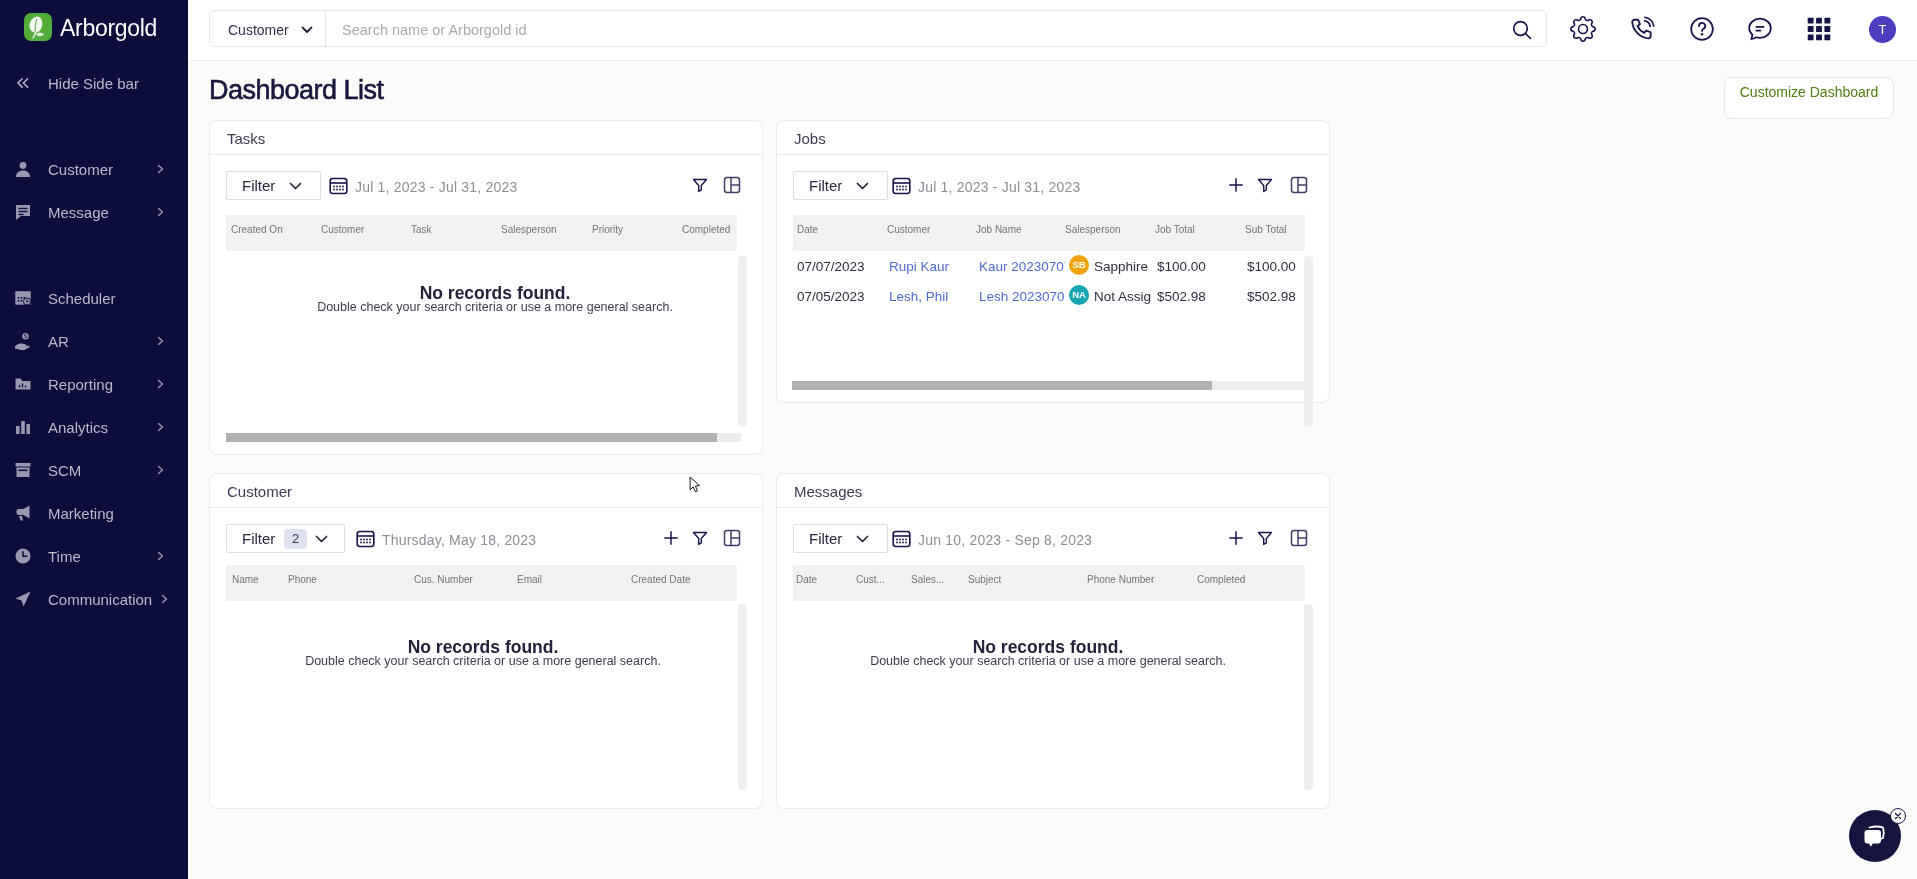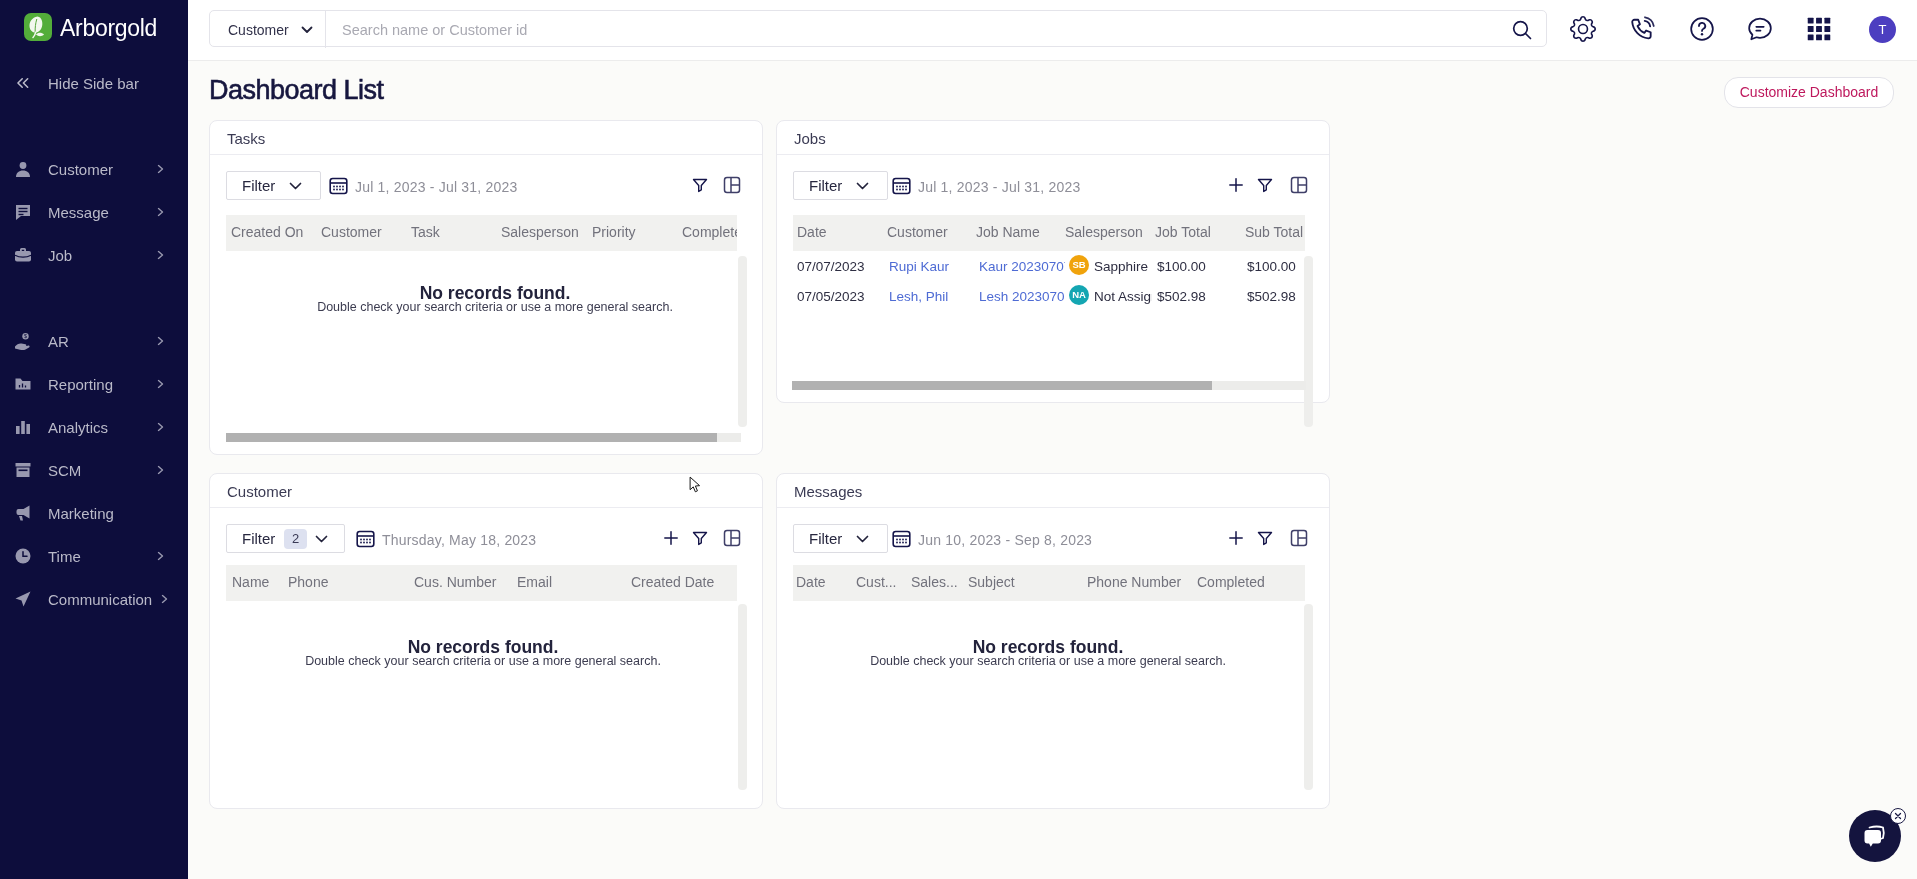--- a/index.html
+++ b/index.html
@@ -17,33 +17,33 @@
 #searchbox { position:absolute; left:21px; top:10px; width:1338px; height:37px; border:1px solid #e4e4ea; border-radius:5px; background:#fff; }
 #searchbox .seltext { position:absolute; left:18px; top:11px; font-size:14px; color:#31314a; }
 #searchbox .selchev { position:absolute; left:91px; top:15px; }
 #searchbox .divider { position:absolute; left:115px; top:0; width:1px; height:37px; background:#e4e4ea; }
 #searchbox .ph { position:absolute; left:132px; top:11px; font-size:14.5px; color:#a9a9b2; }
 .topicon { position:absolute; top:16px; width:26px; height:26px; }
 #avatar { position:absolute; left:1681px; top:16px; width:27px; height:27px; border-radius:50%; background:#4c3ec0; color:#fff; font-size:13px; text-align:center; line-height:27px; }
 
 #main { position:absolute; left:188px; top:61px; width:1729px; height:818px; }
 h1 { position:absolute; left:21px; top:14px; font-size:27px; font-weight:400; -webkit-text-stroke:0.6px #17173f; color:#17173f; letter-spacing:-0.5px; }
-#custbtn { position:absolute; left:1536px; top:16px; width:170px; height:31px; background:#fff; border:1px solid #e3e3e9; border-radius:14px; font-size:14px; color:#be185d; text-align:center; line-height:29px; }
+#custbtn { position:absolute; left:1536px; top:16px; width:170px; height:42px; background:#fff; border:1px solid #e3e3e9; border-radius:8px; font-size:14px; color:#4d7c0f; text-align:center; line-height:29px; }
 
 .card { position:absolute; width:554px; background:#fff; border:1px solid #e9e9ee; border-radius:8px; }
 .card .chead { position:absolute; left:0; top:0; right:0; height:34px; border-bottom:1px solid #ececf1; font-size:15px; color:#3b3b54; }
 .card .chead span { position:absolute; left:17px; top:9px; }
 .filterbtn { position:absolute; left:16px; top:50px; height:29px; border:1px solid #dcdce2; border-radius:2px; background:#fff; font-size:15px; color:#27273f; }
 .filterbtn .ft { position:absolute; left:15px; top:5px; }
 .fbadge { position:absolute; left:57px; top:4px; width:23px; height:20px; background:#dde1f0; border-radius:4px; font-size:13px; color:#3a3a55; text-align:center; line-height:20px; }
 .calico { position:absolute; top:55px; width:19px; height:19px; }
 .datetxt { position:absolute; top:58px; font-size:14px; color:#8e8e98; letter-spacing:0.2px; }
 .rowicon { position:absolute; top:54px; width:20px; height:20px; }
 .thead { position:absolute; left:16px; top:94px; height:36px; background:#f1f1ef; overflow:hidden; }
-.thead div { position:absolute; top:9px; font-size:14px; color:#72727c; white-space:nowrap; }
+.thead div { position:absolute; top:9px; font-size:10px; color:#72727c; white-space:nowrap; }
 .norec { position:absolute; text-align:center; }
 .norec .b { font-size:17.5px; font-weight:700; color:#23233c; }
 .norec .s { font-size:12.5px; color:#3c3c50; margin-top:-4px; }
 .vscroll { position:absolute; width:9px; background:#eeeeec; border-radius:4px; }
 
 .hscroll { position:absolute; left:16px; bottom:12px; height:9px; background:#ececea; }
 .hscroll .hthumb { position:absolute; left:0; top:0; height:9px; background:#b1b1b1; }
 .jrow { position:absolute; font-size:13.5px; color:#2e2e42; white-space:nowrap; }
 .jrow a { color:#4e6bd4; text-decoration:none; }
 .avat { position:absolute; width:20px; height:20px; border-radius:50%; color:#fff; font-size:9.5px; font-weight:700; text-align:center; line-height:20px; }
@@ -85,32 +85,38 @@
           <line x1="4.5" y1="5.5" x2="13.5" y2="5.5"></line>
           <line x1="4.5" y1="8.5" x2="13.5" y2="8.5"></line>
           <line x1="4.5" y1="11.5" x2="9.5" y2="11.5"></line>
         </g>
       </svg>
     <span class="lbl">Message</span>
     <svg class="chev" viewBox="0 0 9 9">
         <path d="M2.5 1 L6.5 4.5 L2.5 8" fill="none" stroke="#9898af" stroke-width="1.4" stroke-linecap="round" stroke-linejoin="round"></path>
       </svg>
   </div>
-  <div class="navitem" style="top:233px;">
-    <svg class="icon" viewBox="0 0 18 18">
-        <g fill="#9898af">
-          <rect x="1" y="5" width="16" height="10.5" rx="2"></rect>
-          <path d="M6 5 V3.5 a1.5 1.5 0 0 1 1.5 -1.5 h3 a1.5 1.5 0 0 1 1.5 1.5 V5 h-1.8 V3.8 h-2.4 V5 z"></path>
-        </g>
-        <path d="M1 9.2 c2.5 1.4 5 2 8 2 s5.5 -0.6 8 -2" fill="none" stroke="#0d0d3c" stroke-width="1.2"></path>
-      </svg>
-    <span class="lbl">Job</span>
-    <svg class="chev" viewBox="0 0 9 9">
-        <path d="M2.5 1 L6.5 4.5 L2.5 8" fill="none" stroke="#9898af" stroke-width="1.4" stroke-linecap="round" stroke-linejoin="round"></path>
-      </svg>
+  <div class="navitem" style="top:276px;">
+    <svg class="icon" viewBox="0 0 18 18">
+        <g fill="#9898af">
+          <path d="M1.5 2.5 h15 v13 h-15 z M1.5 6 h15"></path>
+        </g>
+        <rect x="1.5" y="2.5" width="15" height="3.5" fill="#9898af"></rect>
+        <rect x="1.5" y="6" width="15" height="9.5" fill="#9898af" opacity="0.85"></rect>
+        <g fill="#0d0d3c">
+          <rect x="3.6" y="8" width="1.7" height="1.7"></rect>
+          <rect x="6.6" y="8" width="1.7" height="1.7"></rect>
+          <rect x="9.6" y="8" width="1.7" height="1.7"></rect>
+          <rect x="3.6" y="11" width="1.7" height="1.7"></rect>
+          <rect x="6.6" y="11" width="1.7" height="1.7"></rect>
+        </g>
+        <circle cx="13" cy="12.5" r="3.6" fill="#9898af" stroke="#0d0d3c" stroke-width="1"></circle>
+        <path d="M13 10.8 v1.9 h1.6" fill="none" stroke="#0d0d3c" stroke-width="1.1"></path>
+      </svg>
+    <span class="lbl">Scheduler</span>
   </div>
   <div class="navitem" style="top:319px;">
     <svg class="icon" viewBox="0 0 18 18">
         <g fill="#9898af">
           <circle cx="11.5" cy="4.2" r="3.2"></circle>
           <path d="M1 14.5 c2 -2.5 4 -3.3 6.5 -3 l4 0.8 c1.2 0.3 1.2 1.8 0 2 l-4.2 0.4 6.5 -1 c1.5 -0.4 2.5 0.8 1.2 1.8 l-3.5 2 c-1.5 0.8 -3.5 0.9 -5.5 0.3 L1 16.5 z"></path>
         </g>
         <text x="11.5" y="6" font-size="5.5" fill="#0d0d3c" text-anchor="middle" font-family="Liberation Sans">$</text>
       </svg>
     <span class="lbl">AR</span>
@@ -188,21 +194,21 @@
       </svg>
   </div>
 </div>
 <div id="topbar">
   <div id="searchbox">
     <div class="seltext">Customer</div>
     <svg class="selchev" width="12" height="8" viewBox="0 0 12 8">
         <path d="M1.5 1.5 L6 6 L10.5 1.5" fill="none" stroke="#23233c" stroke-width="1.8" stroke-linecap="round" stroke-linejoin="round"></path>
       </svg>
     <div class="divider"></div>
-    <div class="ph">Search name or Customer id</div>
+    <div class="ph">Search name or Arborgold id</div>
     <svg style="position:absolute;right:13px;top:8px;" width="22" height="22" viewBox="0 0 22 22">
         <circle cx="9.5" cy="9.5" r="6.8" fill="none" stroke="#15154a" stroke-width="1.7"></circle>
         <line x1="14.5" y1="14.5" x2="19.5" y2="19.5" stroke="#15154a" stroke-width="1.7" stroke-linecap="round"></line>
       </svg>
   </div>
   <svg class="topicon" style="left:1382px;" viewBox="0 0 16 16">
       <path d="M8 4.754a3.246 3.246 0 1 0 0 6.492 3.246 3.246 0 0 0 0-6.492zM5.754 8a2.246 2.246 0 1 1 4.492 0 2.246 2.246 0 0 1-4.492 0z" fill="#15154a"></path>
       <path d="M9.796 1.343c-.527-1.79-3.065-1.79-3.592 0l-.094.319a.873.873 0 0 1-1.255.52l-.292-.16c-1.64-.892-3.433.902-2.54 2.541l.159.292a.873.873 0 0 1-.52 1.255l-.319.094c-1.79.527-1.79 3.065 0 3.592l.319.094a.873.873 0 0 1 .52 1.255l-.16.292c-.892 1.64.901 3.434 2.541 2.54l.292-.159a.873.873 0 0 1 1.255.52l.094.319c.527 1.79 3.065 1.79 3.592 0l.094-.319a.873.873 0 0 1 1.255-.52l.292.16c1.64.893 3.434-.902 2.54-2.541l-.159-.292a.873.873 0 0 1 .52-1.255l.319-.094c1.79-.527 1.79-3.065 0-3.592l-.319-.094a.873.873 0 0 1-.52-1.255l.16-.292c.893-1.64-.902-3.433-2.541-2.54l-.292.159a.873.873 0 0 1-1.255-.52l-.094-.319zm-2.633.283c.246-.835 1.428-.835 1.674 0l.094.319a1.873 1.873 0 0 0 2.693 1.115l.291-.16c.764-.415 1.6.42 1.184 1.185l-.159.292a1.873 1.873 0 0 0 1.116 2.692l.318.094c.835.246.835 1.428 0 1.674l-.319.094a1.873 1.873 0 0 0-1.115 2.693l.16.291c.415.764-.42 1.6-1.185 1.184l-.291-.159a1.873 1.873 0 0 0-2.693 1.116l-.094.318c-.246.835-1.428.835-1.674 0l-.094-.319a1.873 1.873 0 0 0-2.692-1.115l-.292.16c-.764.415-1.6-.42-1.184-1.185l.159-.291A1.873 1.873 0 0 0 1.945 8.93l-.319-.094c-.835-.246-.835-1.428 0-1.674l.319-.094A1.873 1.873 0 0 0 3.06 4.377l-.16-.292c-.415-.764.42-1.6 1.185-1.184l.292.159a1.873 1.873 0 0 0 2.692-1.115l.094-.319z" fill="#15154a"></path>
     </svg>
   <svg class="topicon" style="left:1441px;" viewBox="0 0 24 24">

